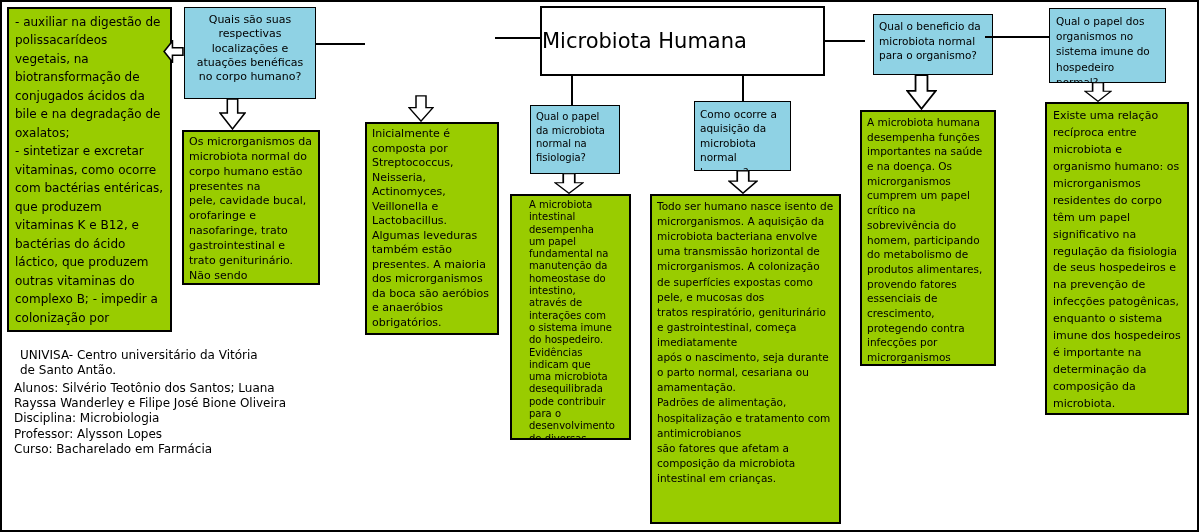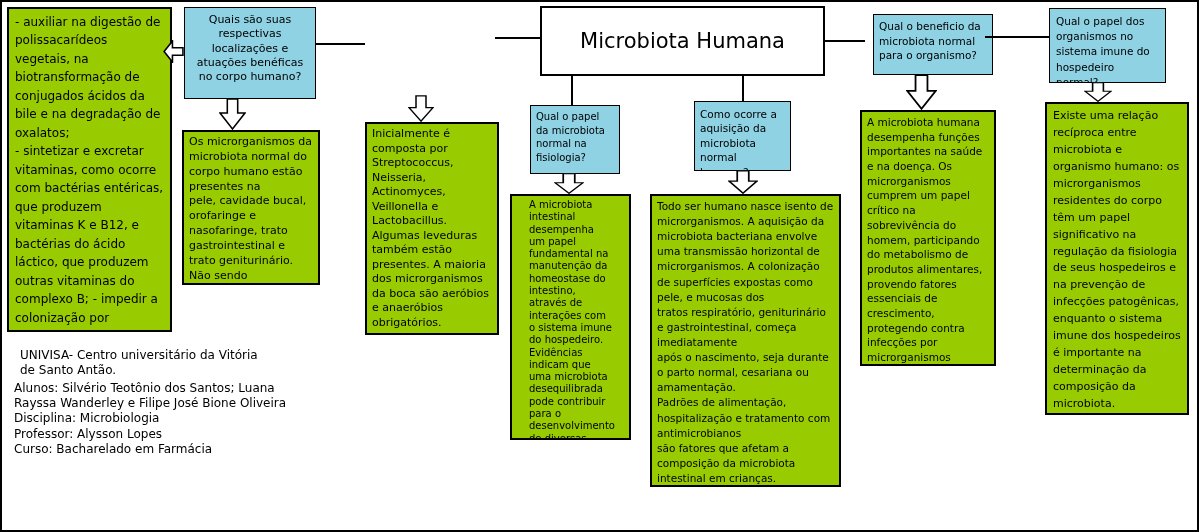--- a/index.html
+++ b/index.html
@@ -10,36 +10,36 @@
   }
   .node { position:absolute; box-sizing:border-box; white-space:pre-line; overflow:hidden; }
   .q { background:var(--q-fill,#8fd2e4); border:1px solid #000; }
   .a { background:var(--a-fill,#99cc00); border:2px solid #000; }
   .line { position:absolute; background:#000; }
   .arrow { position:absolute; display:block; }
 
   
   #title-box { position:absolute; left:538px; top:4px; width:285px; height:70px;
     background:#fff; border:2px solid #000; box-sizing:border-box;
-    display:flex; align-items:center; justify-content:center; font-size:21px; }
+    display:flex; align-items:center; justify-content:flex-start; font-size:21px; }
 
   
   #q1 { left:182px; top:5px;   width:132px; height:92px; font-size:11px;   line-height:1.3;  padding:5px 6px;text-align:center; }
   #q2 { left:363px; top:6px;   width:130px; height:88px; font-size:11.5px; line-height:1.45; padding:7px 6px; }
   #q3 { left:528px; top:103px; width:90px;  height:69px; font-size:10px;   line-height:1.35; padding:4px 5px; }
   #q4 { left:692px; top:99px;  width:97px;  height:70px; font-size:10.5px; line-height:1.38; padding:5px 5px; }
   #q5 { left:863px; top:12px;  width:120px; height:61px; font-size:10.5px; line-height:1.4;  padding:4px 5px;margin-left:8px; }
   #q6 { left:1047px; top:6px;  width:117px; height:75px; font-size:10.5px; line-height:1.45; padding:5px 6px; }
 
   
   #a1 { left:5px;    top:5px;   width:165px; height:325px; font-size:12px;   line-height:1.54; padding:4px 6px; }
   #a2 { left:180px;  top:128px; width:138px; height:155px; font-size:11px;   line-height:1.35; padding:3px 5px; }
   #a3 { left:363px;  top:120px; width:134px; height:213px; font-size:11px;   line-height:1.32; padding:3px 5px; }
   #a4 { left:508px;  top:192px; width:121px; height:246px; font-size:10px;   line-height:1.23; padding:3px 17px; }
-  #a5 { left:648px;  top:192px; width:191px; height:293px; font-size:10.5px; line-height:1.44; padding:3px 5px; }
+  #a5 { left:648px;  top:192px; width:191px; height:330px; font-size:10.5px; line-height:1.44; padding:3px 5px; }
   #a6 { left:858px;  top:108px; width:136px; height:256px; font-size:10.5px; line-height:1.4;  padding:3px 5px; }
   #a7 { left:1043px; top:100px; width:144px; height:313px; font-size:11px;   line-height:1.54; padding:4px 6px; }
 
   
   #lnA { left:314px; top:41px; width:49px; height:2px; }
   #lnB { left:493px; top:35px; width:45px; height:2px; }
   #lnC { left:823px; top:38px; width:40px; height:2px; }
   #lnD { left:983px; top:34px; width:64px; height:2px; }
   #lnE { left:569px; top:73px; width:2px; height:30px; }
   #lnF { left:740px; top:73px; width:2px; height:26px; }

